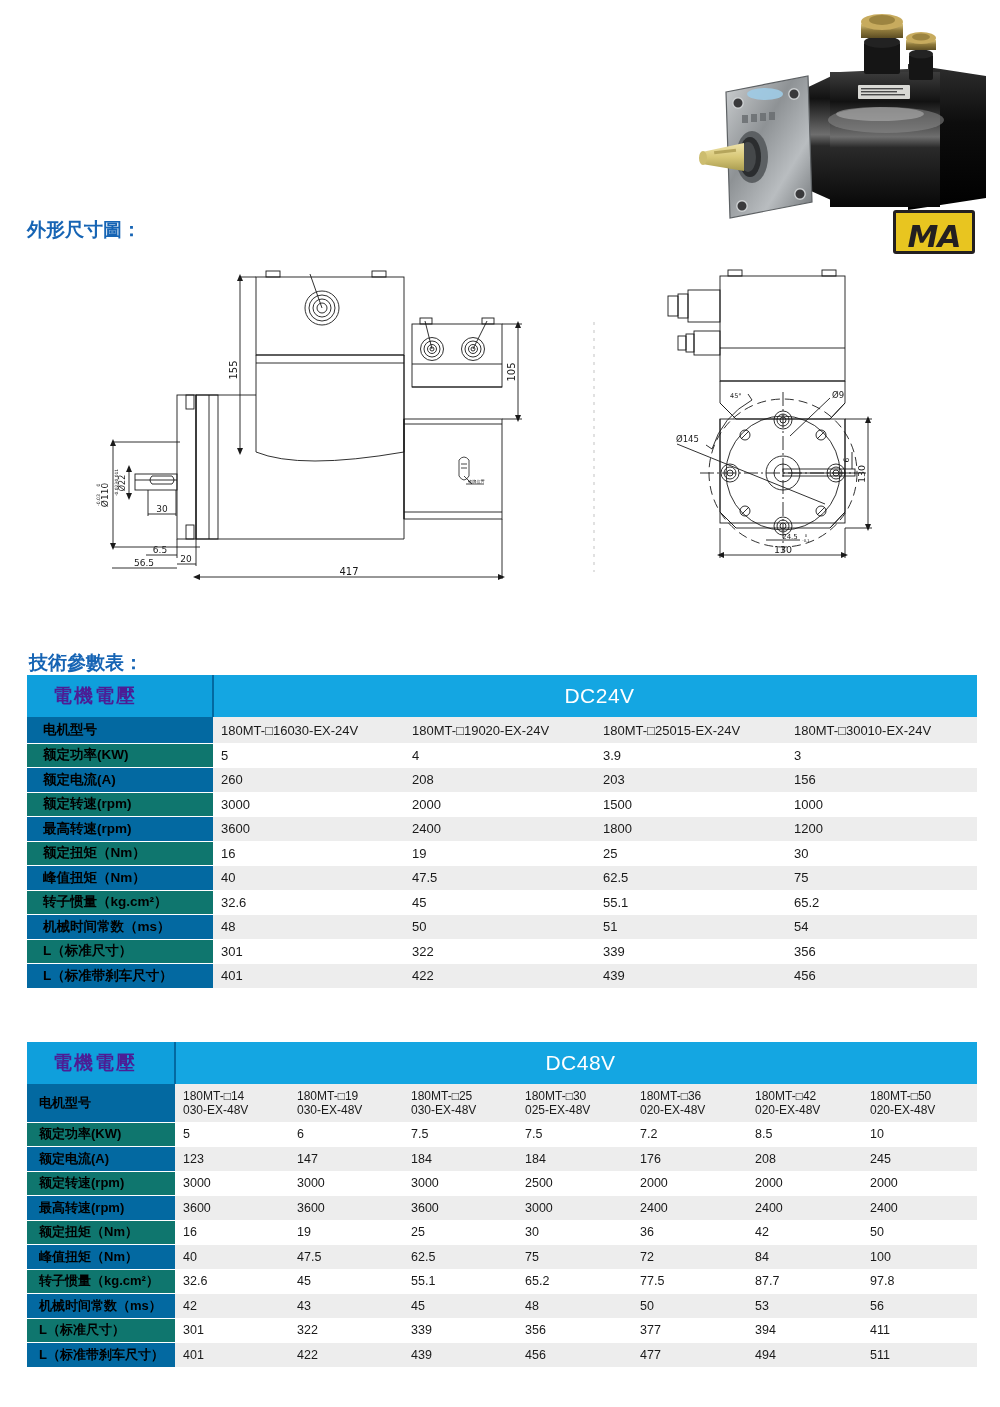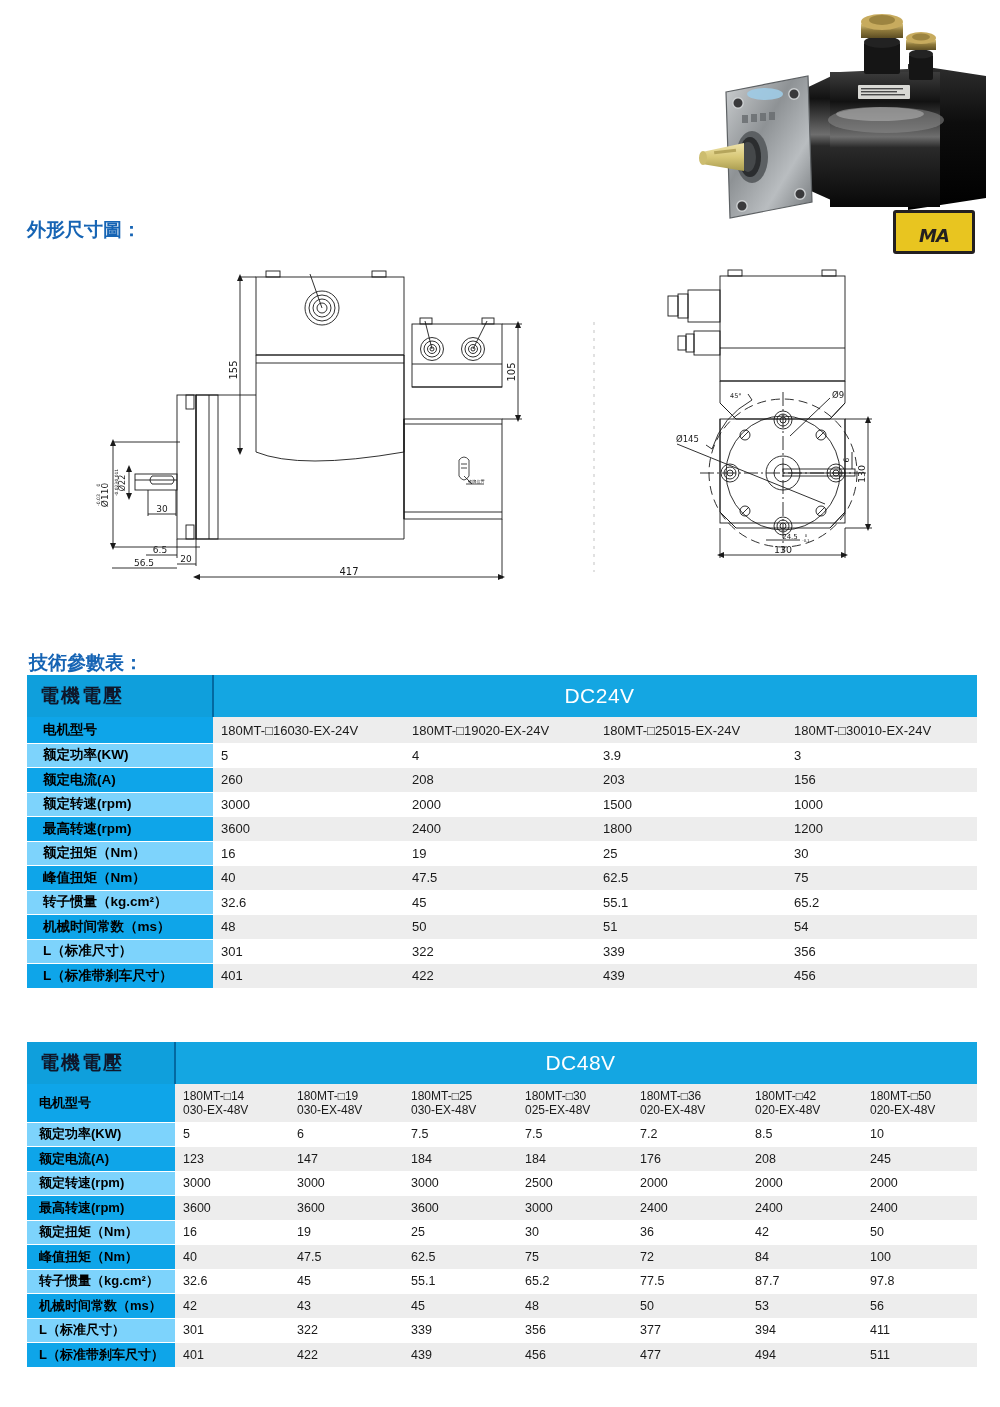--- a/index.html
+++ b/index.html
@@ -36,21 +36,21 @@
   
   .photo{position:absolute;left:690px;top:2px;width:300px;height:252px;}
   .photo svg{display:block;}
   .ma-badge{
     position:absolute;left:893px;top:210px;width:76px;height:38px;
     background:#e8c520;border:3px solid #231f20;border-radius:3px;
     display:flex;align-items:center;justify-content:center;
   }
   .ma-badge span{
     font-family:"DejaVu Sans",sans-serif;
-    font-size:18px;font-weight:700;font-style:italic;
+    font-size:31px;font-weight:700;font-style:italic;
     color:#231f20;letter-spacing:-1px;line-height:1;margin-top:8px;
   }
 
   
   .drawings{position:absolute;left:0px;top:252px;width:1000px;height:360px;}
   .drawings svg{display:block;}
 
   
   .tbl{position:absolute;border-collapse:collapse;table-layout:fixed;}
   #table-dc24{left:27px;top:675px;width:950px;}
@@ -61,54 +61,54 @@
     font-size:13px;
     font-weight:400;
     color:#1a1a1a;
     text-align:left;
     vertical-align:middle;
     border:none;
     overflow:hidden;
   }
   .tbl .hdr-label{
     background:#0f9fdc;
-    color:#0f172a;
+    color:#4c1d95;
     font-size:19px;
     font-weight:700;
     height:42px;
-    padding-left:13px;
+    padding-left:26px;
     letter-spacing:2px;
   }
   .tbl .hdr-volt{
     background:#14a6e2;
     color:#ffffff;
     font-size:21px;
     font-weight:400;
     height:42px;
     text-align:center;
     letter-spacing:0.5px;
     border-left:2px solid #0369a1;
   }
   .tbl .rowlabel{
-    background:#7dd3fc;
+    background:#0f766e;
     color:#000000;
     font-weight:700;
     font-size:13.5px;
     padding-left:16px;
     border-bottom:1.5px solid #ffffff;
     white-space:nowrap;
   }
   #table-dc48 .rowlabel{padding-left:12px;font-size:13px;}
   .tbl tbody tr{height:24.5px;}
   #table-dc48 tbody tr{height:24.5px;}
   #table-dc48 tbody tr.model-row{height:38px;}
   #table-dc24 tbody tr.model-row{height:26px;}
   .tbl td.val{background:#ffffff;}
   .tbl tr.band td.val{background:#ededed;}
-  .tbl tr.band td.rowlabel{background:#0ea5e9;}
+  .tbl tr.band td.rowlabel{background:#0369a1;}
   .val{font-size:13.5px;padding-left:10px;}
   #table-dc48 .val{font-size:12.5px;padding-left:8px;}
   #table-dc48 .model-row .val{font-size:12px;line-height:14px;}
   #table-dc24 .model-row .val{font-size:13px;margin-top:48px;}
 </style>
 </head>
 <body>
 
 <div class="page">
 

